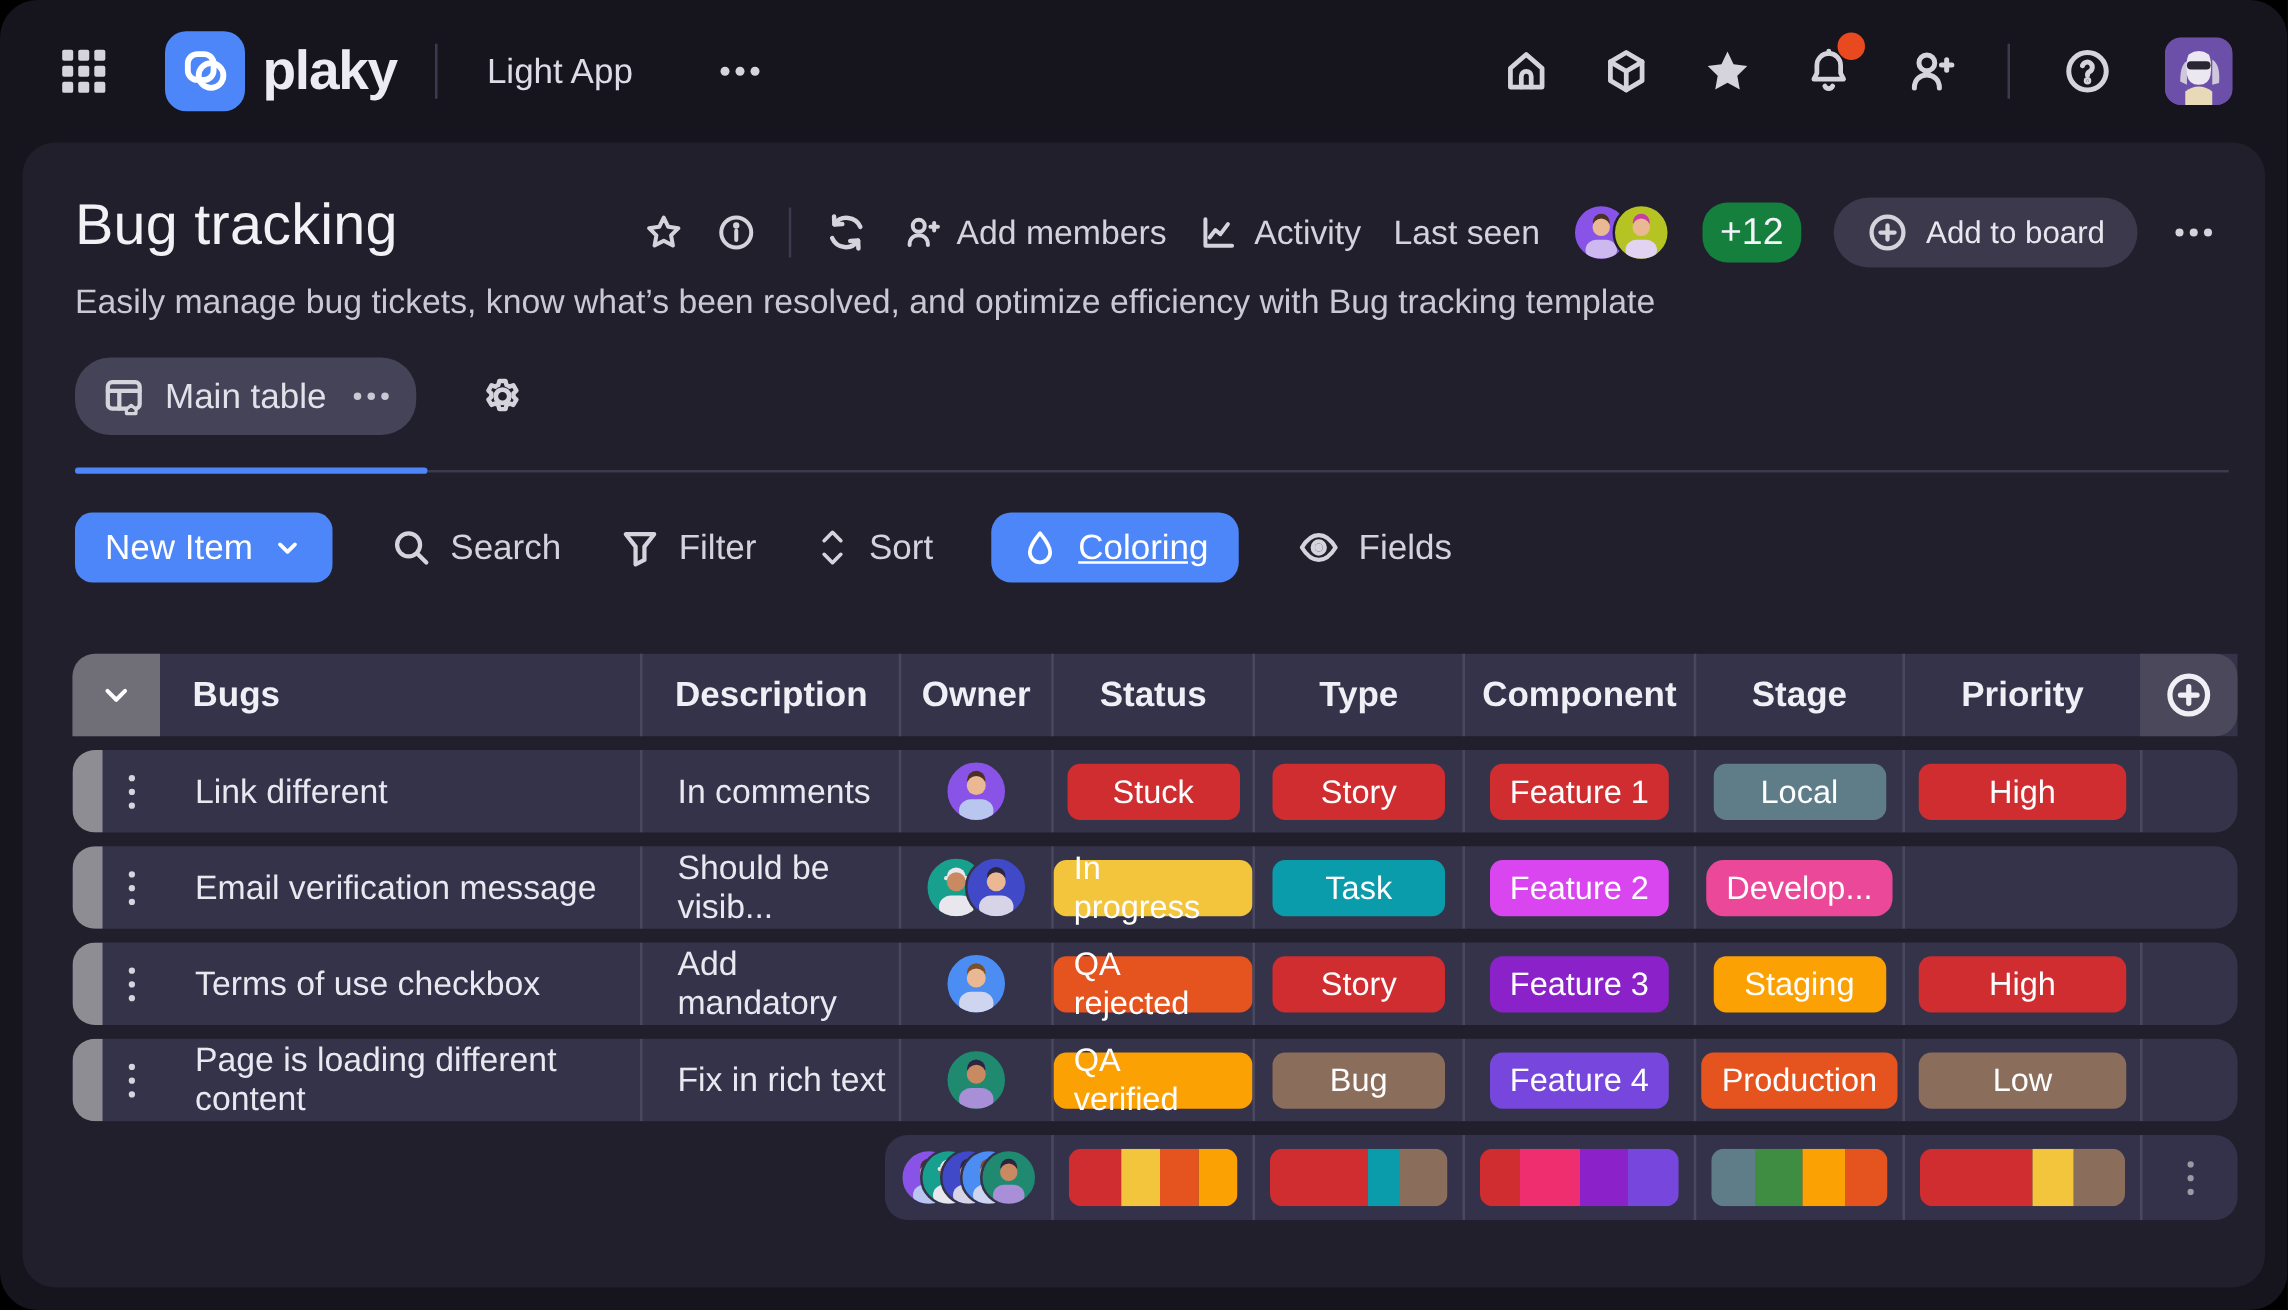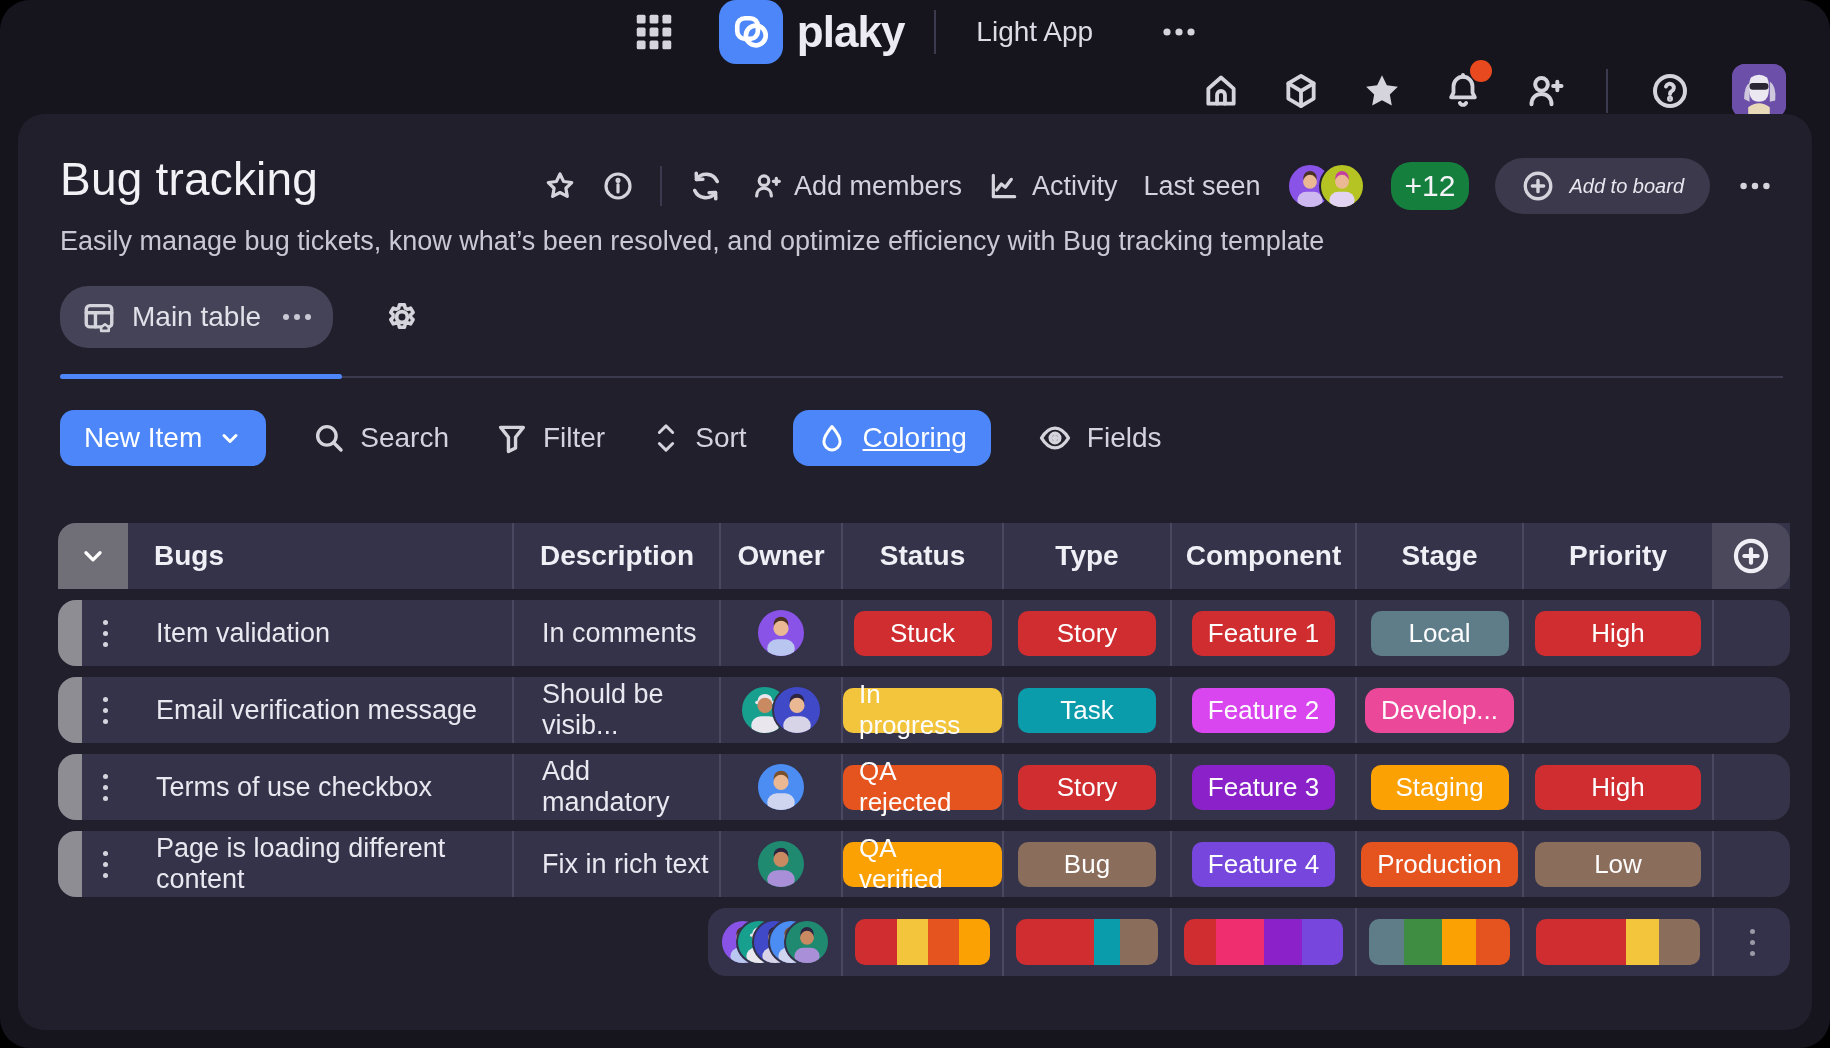--- a/index.html
+++ b/index.html
@@ -1,21 +1,21 @@
 <!DOCTYPE html>
 <html><head>
 <meta charset="utf-8">
 <style>
   * { margin:0; padding:0; box-sizing:border-box; }
   html,body { background:#000; }
   body { font-family:"Liberation Sans", sans-serif; width:1830px; height:1048px; overflow:hidden; }
   .page { position:relative; width:1830px; height:1048px; background:#16151d; border-radius:30px; overflow:hidden; }
 
   
-  .topbar { position:absolute; top:0; left:0; width:100%; height:114px; display:flex; align-items:center; padding:0 44px;flex-direction:column; }
+  .topbar { position:absolute; top:0; left:0; width:100%; height:114px; display:flex; align-items:center; padding:0 44px; }
   .tb-left { display:flex; align-items:center; }
   .tb-right { margin-left:auto; display:flex; align-items:center; gap:42px; }
   .icon-btn { background:none; border:none; cursor:pointer; display:flex; align-items:center; justify-content:center; position:relative; padding:0; }
   .grid-icon svg { display:block; }
   .logo-box { width:64px; height:64px; border-radius:17px; background:#4c86f8; margin-left:42px; display:flex; align-items:center; justify-content:center; }
   .logo-text { font-size:44px; font-weight:bold; color:#eceaf2; margin-left:14px; letter-spacing:-1px; }
   .tb-divider { width:2px; height:44px; background:#3c3a4e; margin-left:30px; }
   .app-name { font-size:28px; color:#dddce6; margin-left:40px; }
   .tb-dots { margin-left:66px; }
   .notif-dot { position:absolute; top:-12px; right:-10px; width:22px; height:22px; border-radius:50%; background:#e8491f; }
@@ -31,21 +31,21 @@
   .board-actions { position:absolute; top:44px; right:38px; display:flex; align-items:center; gap:26px; height:56px; }
   .ba-group { display:flex; align-items:center; gap:12px; color:#d3d2dd; font-size:27px; background:none; border:none; cursor:pointer; }
   .ba-divider { width:2px; height:40px; background:#3c3a4e; }
   .ba-text { color:#d3d2dd; font-size:27px; }
   .avatar-stack { display:flex; align-items:center; }
   .avatar { display:inline-block; border-radius:50%; overflow:hidden; flex:none; }
   .avatar svg { display:block; width:100%; height:100%; }
   .stack-head .avatar { width:46px; height:46px; border:2px solid #201f2b; }
   .stack-head .avatar + .avatar { margin-left:-14px; }
   .count-badge { background:#15803d; color:#f4f3f8; font-size:30px; border-radius:20px; padding:7px 14px; }
-  .add-board-btn { display:flex; align-items:center; gap:14px; height:56px; padding:0 26px; border-radius:28px; background:#3b394b; color:#e8e7ef; font-size:20px; border:none; cursor:pointer;font-style:italic; }
+  .add-board-btn { display:flex; align-items:center; gap:14px; height:56px; padding:0 26px; border-radius:28px; background:#3b394b; color:#e8e7ef; font-size:25px; border:none; cursor:pointer; }
 
   
   .tab-row { position:absolute; left:42px; top:172px; display:flex; align-items:center; }
   .tab-pill { display:flex; align-items:center; gap:16px; height:62px; padding:0 22px; border-radius:28px; background:#454357; color:#e2e1ea; font-size:28px; border:none; cursor:pointer; }
   .tab-dots { display:flex; gap:5px; margin-left:6px; }
   .tab-dots i { width:6px; height:6px; border-radius:50%; background:#c9c8d4; }
   .gear-btn { margin-left:50px; }
   .tab-line { position:absolute; left:42px; top:262px; width:1723px; height:2px; background:#3c3a4e; }
   .tab-line-active { position:absolute; left:42px; top:260px; width:282px; height:5px; border-radius:3px; background:#4c86f8; }
 
@@ -355,21 +355,21 @@
 
       <div class="tgrid trow">
         <div class="handle-cell">
             <span class="handle-strip"></span>
           <span class="kebab">
               <i></i>
               <i></i>
               <i></i>
             </span>
           </div>
-        <div class="cell left">Item validation</div>
+        <div class="cell left">Link different</div>
         <div class="cell left sep">In comments</div>
         <div class="cell center sep row-avatars">
             <span class="avatar" style="background:#8a53e8">
               <svg viewBox="0 0 40 40">
                 <circle cx="20" cy="12.2" r="6.4" fill="#4a3123"></circle>
                 <circle cx="20" cy="16" r="6.6" fill="#eab993"></circle>
                 <rect x="8" y="25.5" width="24" height="16" rx="8.5" fill="#b9c6f0"></rect>
               </svg>
             </span>
           </div>

